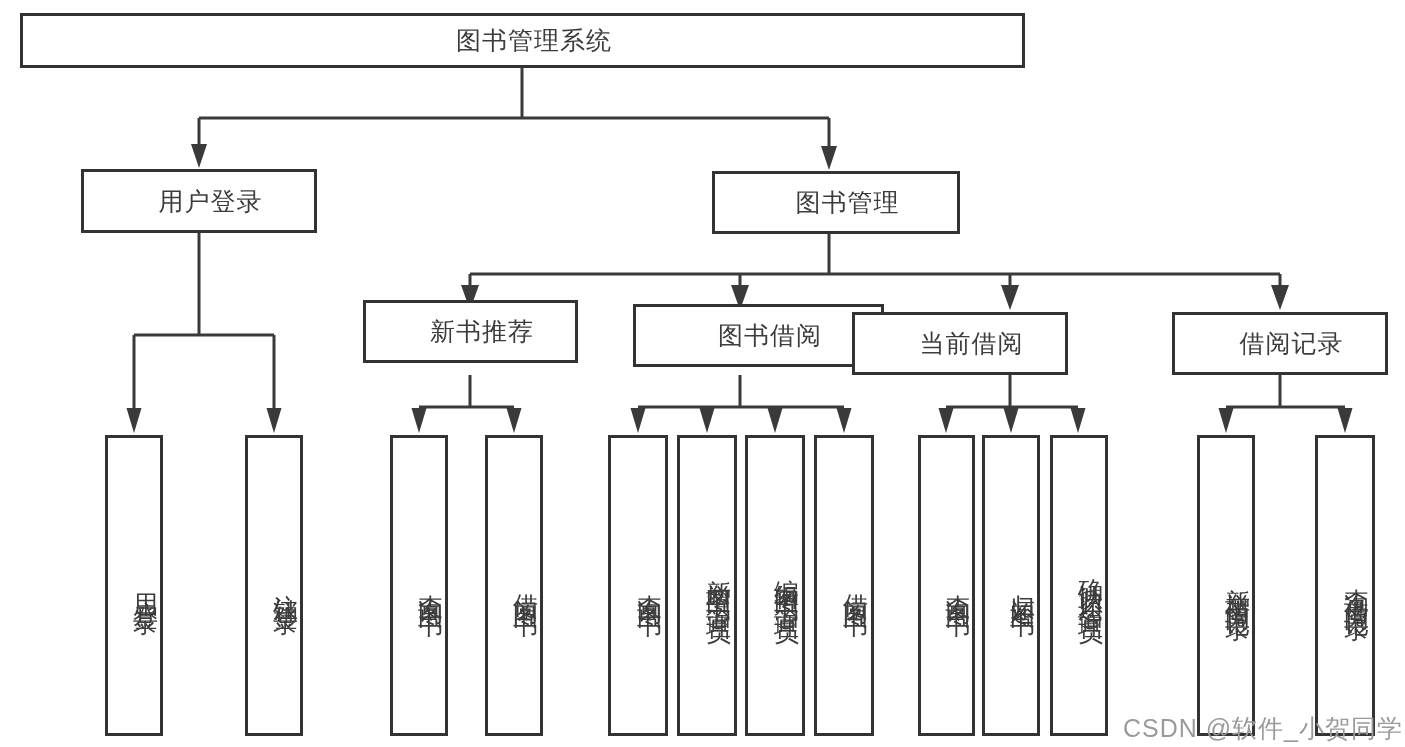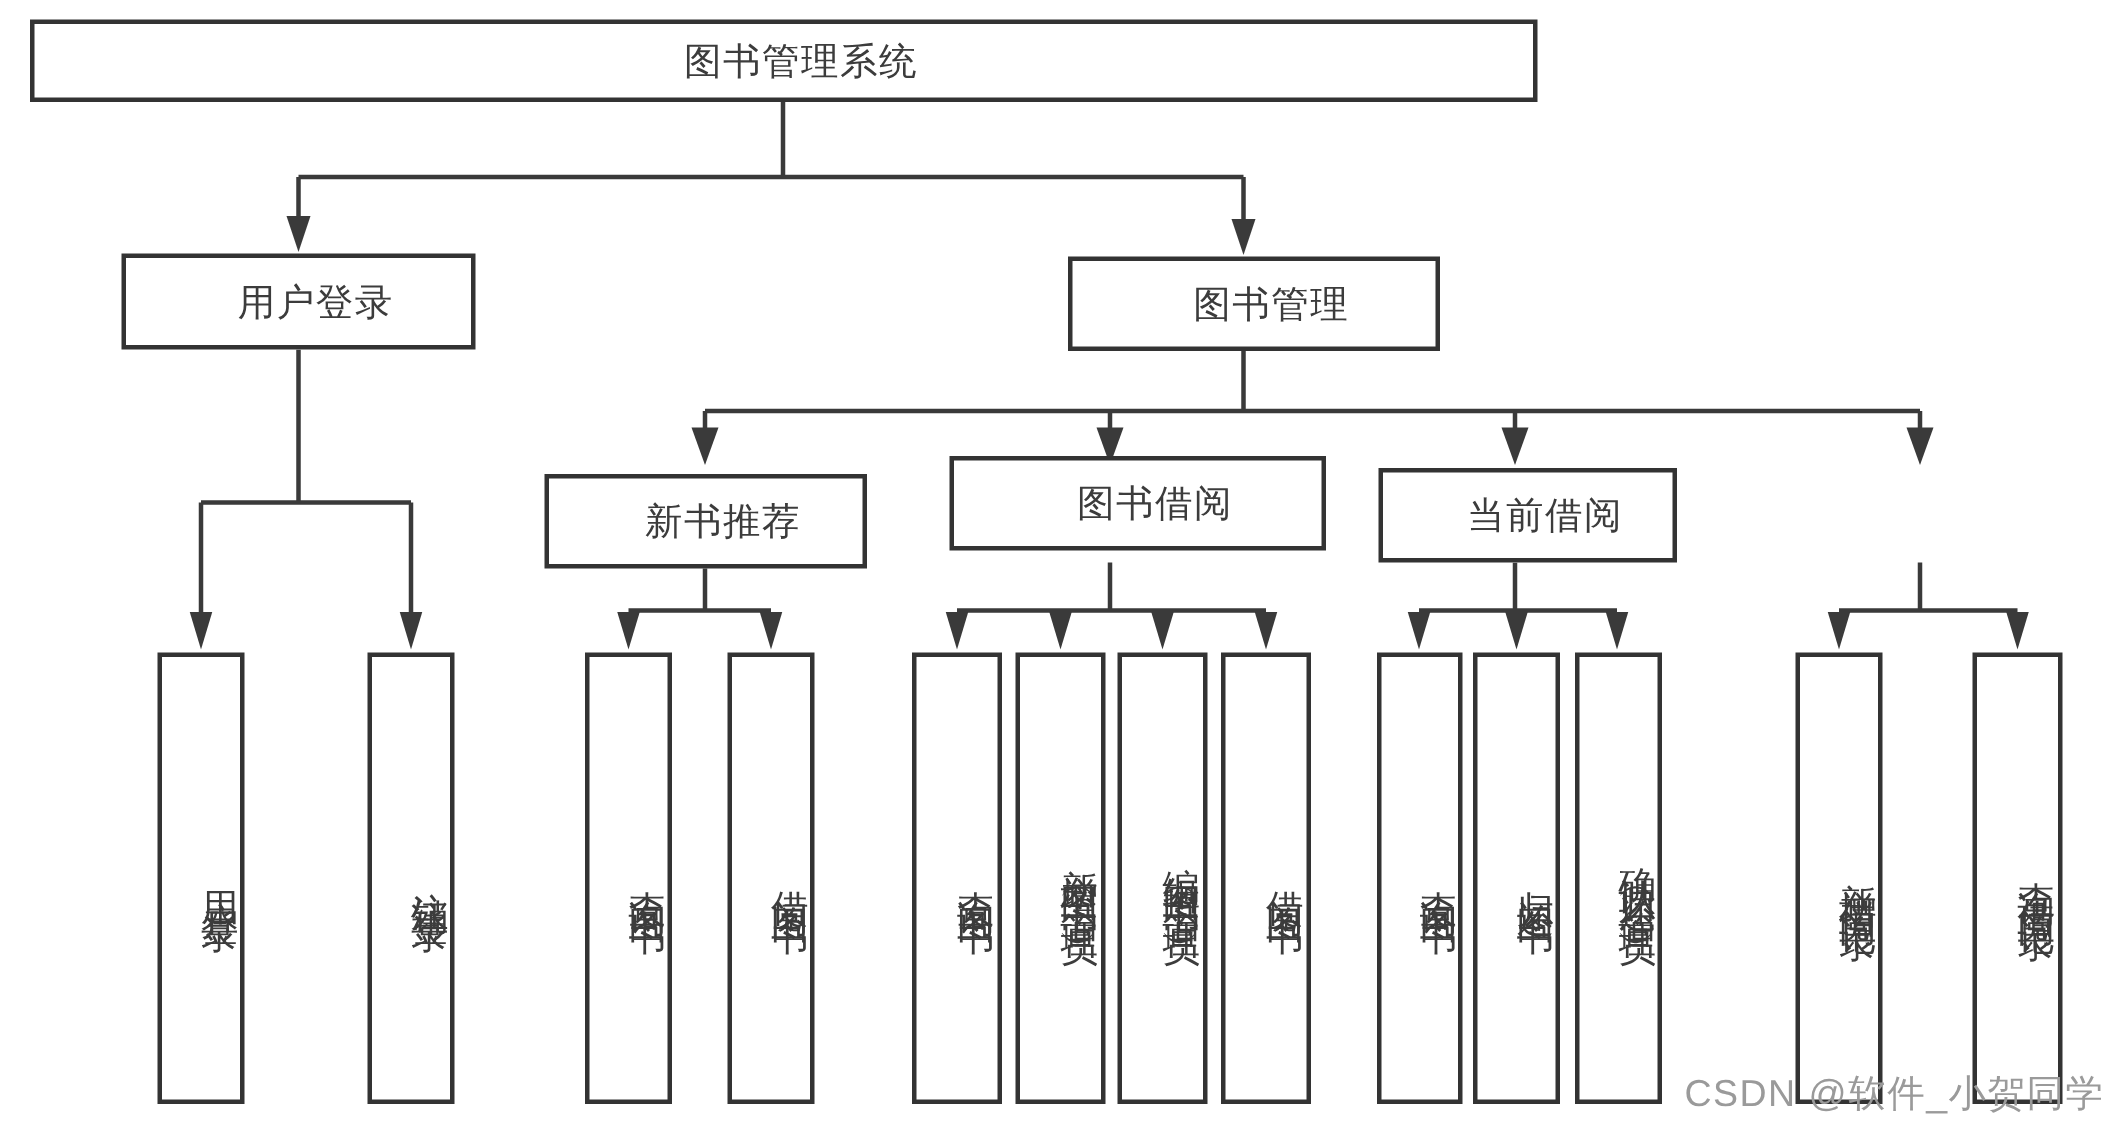--- a/index.html
+++ b/index.html
@@ -93,28 +93,31 @@
     <span>图书管理系统</span>
   </div>
 
   <div class="box h" style="left:81px;top:169px;width:236px;height:64px">
     <span>用户登录</span>
   </div>
   <div class="box h" style="left:712px;top:171px;width:248px;height:63px">
     <span>图书管理</span>
   </div>
 
-  <div class="box h" style="left:363px;top:316px;width:215px;height:63px">
+  <div class="box h" style="left:363px;top:300px;width:215px;height:63px">
     <span>新书推荐</span>
   </div>
   <div class="box h" style="left:633px;top:304px;width:251px;height:63px">
     <span>图书借阅</span>
   </div>
-  <div class="box h" style="left:919px;top:312px;width:199px;height:63px">
+  <div class="box h" style="left:852px;top:312px;width:216px;height:63px">
     <span>当前借阅</span>
+  </div>
+  <div class="box h" style="left:1172px;top:312px;width:216px;height:63px">
+    <span>借阅记录</span>
   </div>
 
   <div class="box v" style="left:105px;top:435px;width:58px;height:301px">
     <span>用户登录</span>
   </div>
   <div class="box v" style="left:245px;top:435px;width:58px;height:301px">
     <span>注销登录</span>
   </div>
 
   <div class="box v" style="left:390px;top:435px;width:58px;height:301px">

